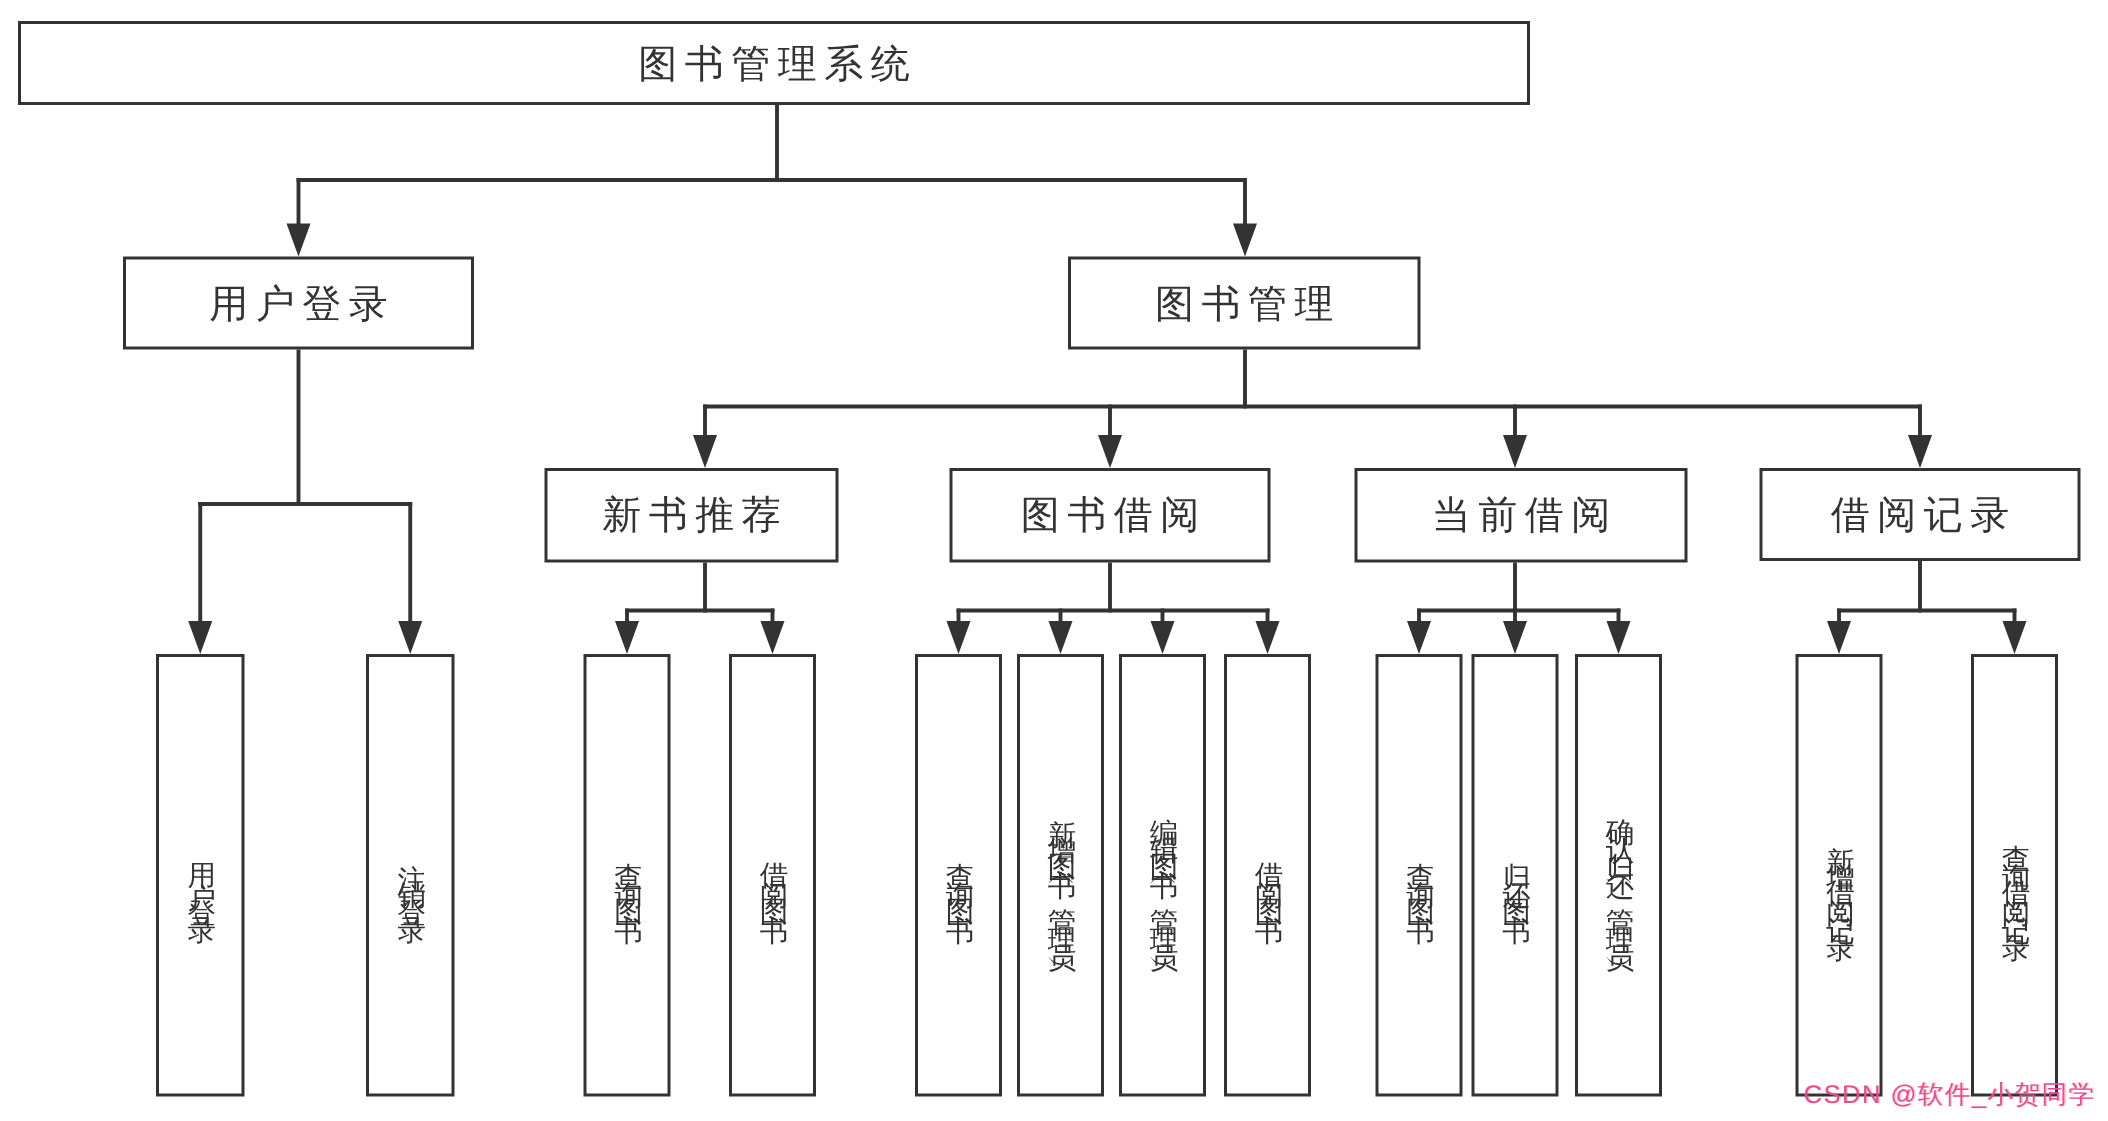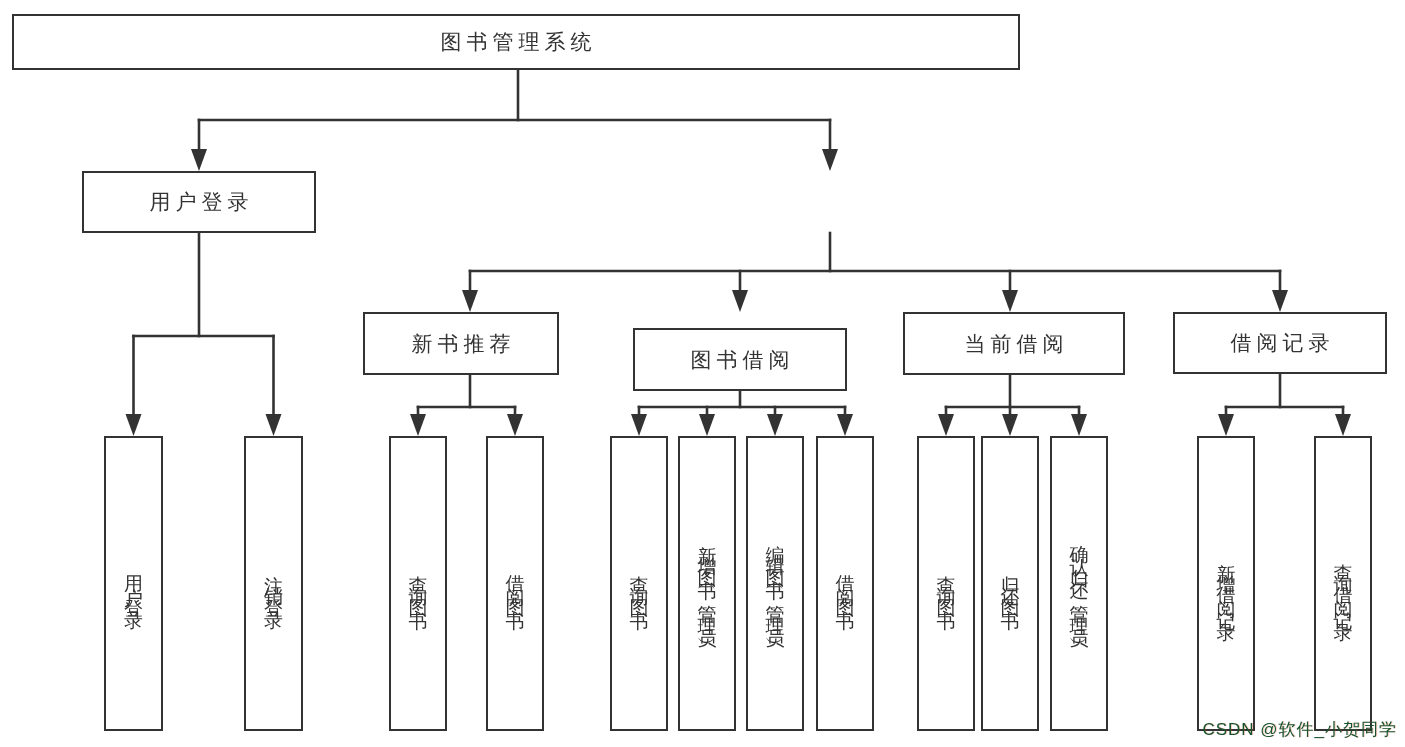--- a/index.html
+++ b/index.html
@@ -15,41 +15,41 @@
     position:absolute;
     box-sizing:border-box;
     border:2.5px solid #333333;
     background:#ffffff;
     display:flex;
     align-items:center;
     justify-content:center;
     color:#333333;
   }
   .h-label{
-    font-size:21px;
+    font-size:26px;
     letter-spacing:5px;
     text-indent:5px;
     white-space:nowrap;
     color:#333333;
   }
   .v-label{
     writing-mode:vertical-rl;
     text-orientation:mixed;
     font-size:19px;
     letter-spacing:12px;
     white-space:nowrap;
     color:#333333;
   }
   .watermark{
     position:absolute;
     right:8px;
     bottom:6px;
     font-size:17px;
     letter-spacing:1px;
-    color:#14532d;
+    color:#ec4899;
     text-shadow:1px 0 0 rgba(252,85,49,0.30);
     white-space:nowrap;
   }
 </style>
 </head>
 <body>
 
 <div class="canvas">
 
   <svg class="connectors" viewBox="0 0 1405 747" xmlns="http://www.w3.org/2000/svg">
@@ -130,25 +130,28 @@
     </g>
   </svg>
 
   <div class="box" style="left:12px;top:14px;width:1008px;height:56px">
     <span class="h-label">图书管理系统</span>
   </div>
 
   <div class="box" style="left:82px;top:171px;width:234px;height:62px">
     <span class="h-label">用户登录</span>
   </div>
+  <div class="box" style="left:712px;top:171px;width:235px;height:62px">
+    <span class="h-label">图书管理</span>
+  </div>
 
   <div class="box" style="left:363px;top:312px;width:196px;height:63px">
     <span class="h-label">新书推荐</span>
   </div>
-  <div class="box" style="left:633px;top:328px;width:214px;height:63px">
+  <div class="box" style="left:633px;top:312px;width:214px;height:63px">
     <span class="h-label">图书借阅</span>
   </div>
   <div class="box" style="left:903px;top:312px;width:222px;height:63px">
     <span class="h-label">当前借阅</span>
   </div>
   <div class="box" style="left:1173px;top:312px;width:214px;height:62px">
     <span class="h-label">借阅记录</span>
   </div>
 
   <div class="box" style="left:104px;top:436px;width:59px;height:295px">

